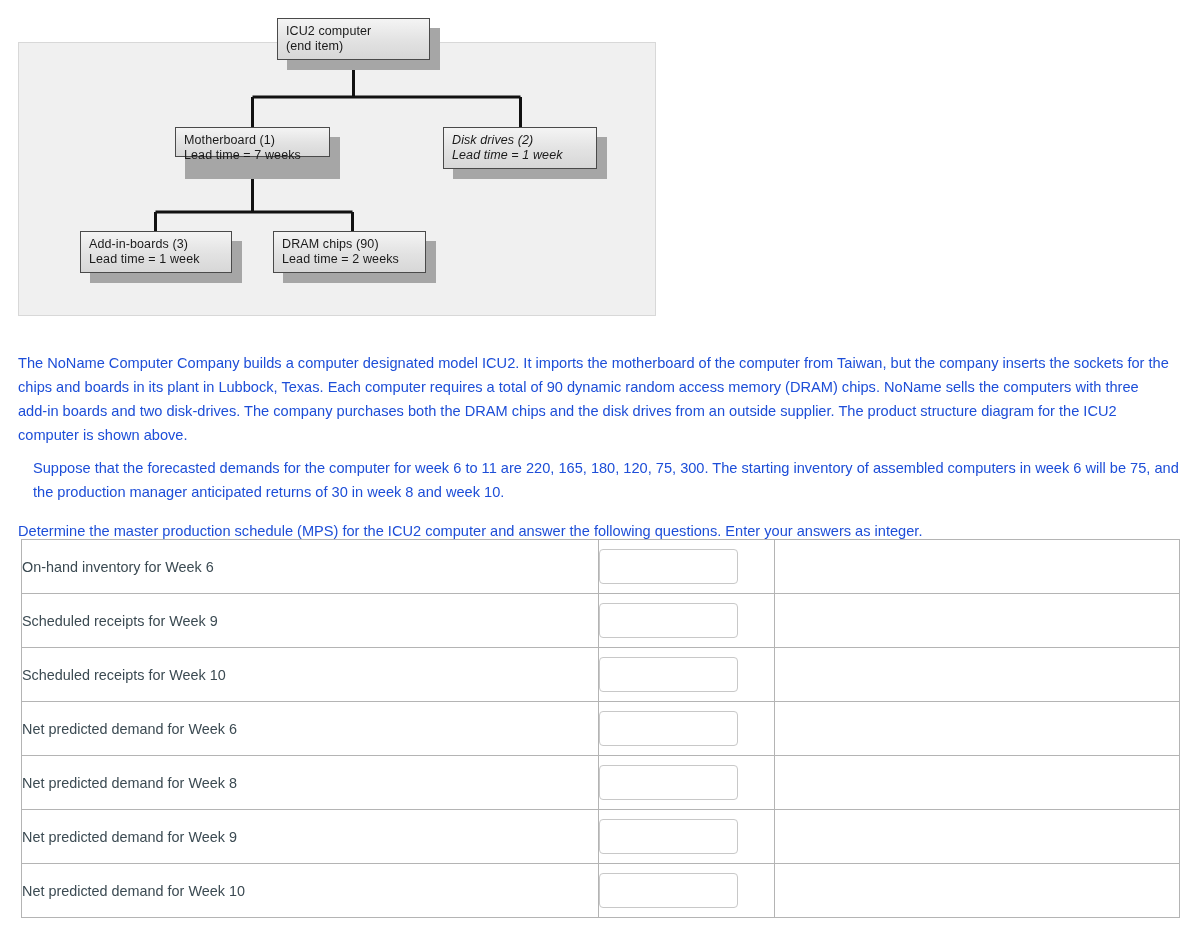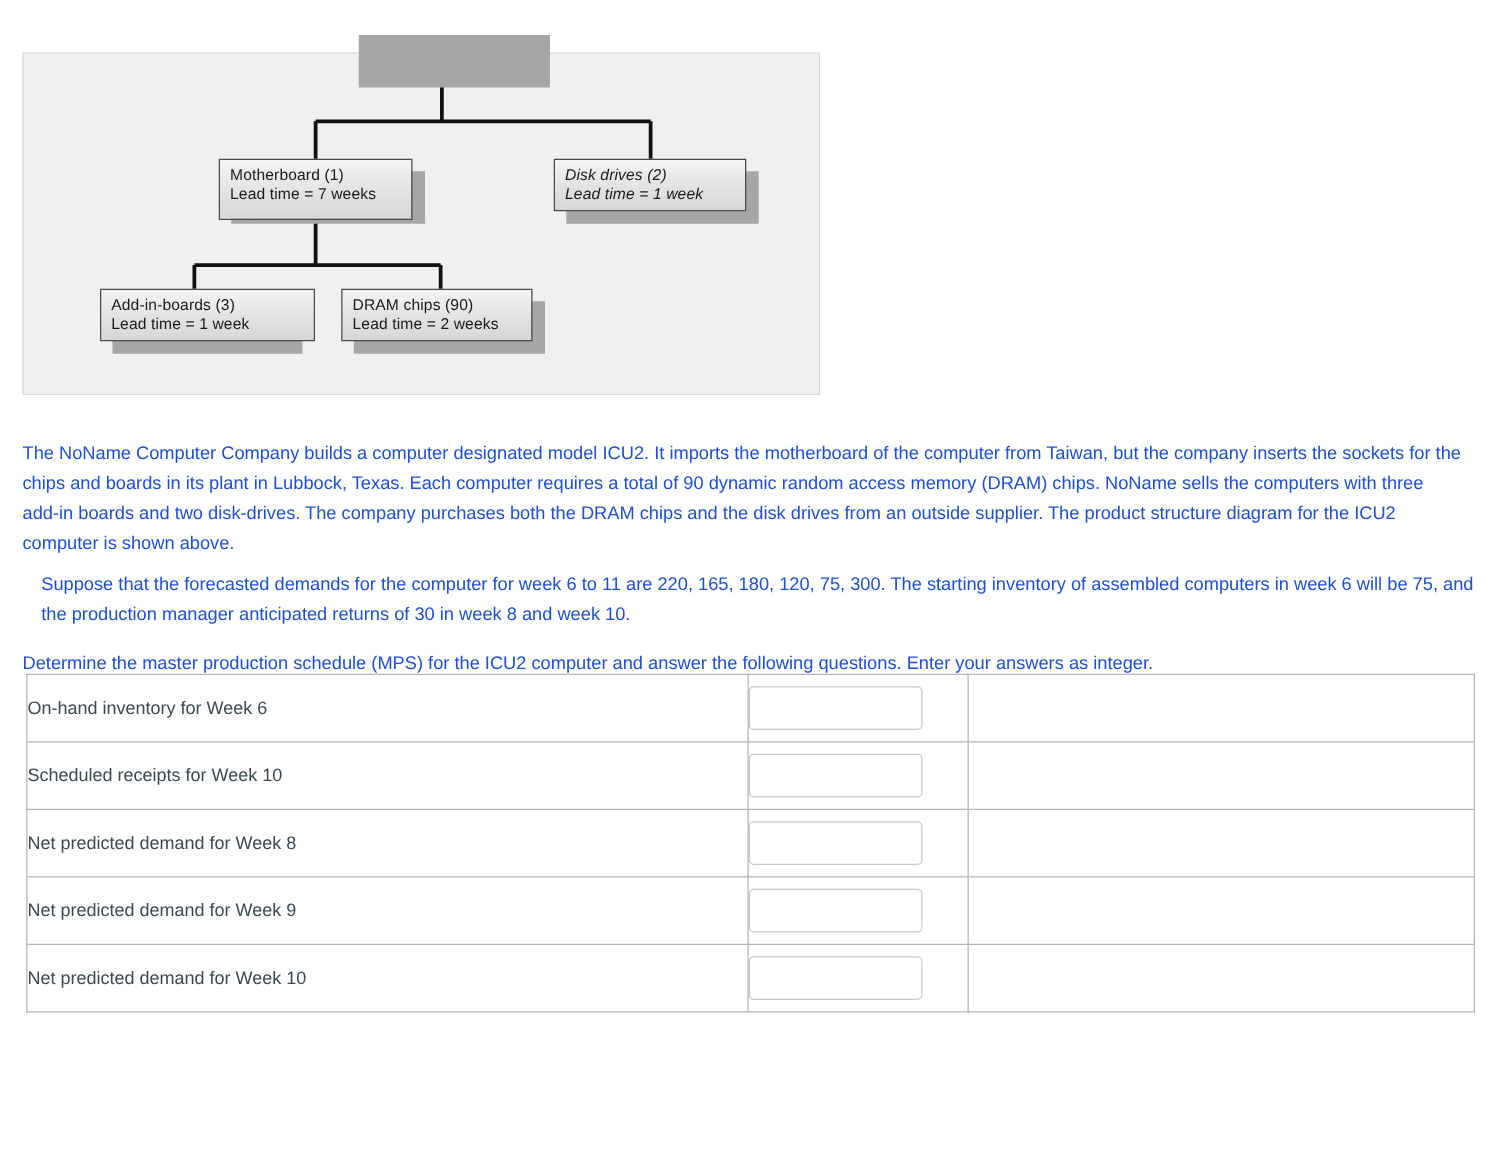--- a/index.html
+++ b/index.html
@@ -133,32 +133,36 @@
     <path d="M155.5 212 L155.5 231" stroke="#111111" stroke-width="3" fill="none"></path>
     <path d="M352.5 212 L352.5 231" stroke="#111111" stroke-width="3" fill="none"></path>
   </svg>
 
   <div class="node-shadow" style="left:287px;top:28px;width:153px;height:42px;"></div>
   <div class="node-shadow" style="left:185px;top:137px;width:155px;height:42px;"></div>
   <div class="node-shadow" style="left:453px;top:137px;width:154px;height:42px;"></div>
   <div class="node-shadow" style="left:90px;top:241px;width:152px;height:42px;"></div>
   <div class="node-shadow" style="left:283px;top:241px;width:153px;height:42px;"></div>
 
-
-  <div class="node" style="left:175px;top:127px;width:155px;height:49px;">
+  <div class="node" style="left:277px;top:18px;width:153px;height:42px;">
+    <span class="ln">ICU2 computer</span>
+    <span class="ln">(end item)</span>
+  </div>
+
+  <div class="node" style="left:175px;top:127px;width:155px;height:30px;">
     <span class="ln">Motherboard (1)</span>
     <span class="ln">Lead time = 7 weeks</span>
   </div>
 
   <div class="node" style="left:443px;top:127px;width:154px;height:42px;font-style:italic;">
     <span class="ln">Disk drives (2)</span>
     <span class="ln">Lead time = 1 week</span>
   </div>
 
-  <div class="node" style="left:80px;top:231px;width:172px;height:42px;">
+  <div class="node" style="left:80px;top:231px;width:152px;height:42px;">
     <span class="ln">Add-in-boards (3)</span>
     <span class="ln">Lead time = 1 week</span>
   </div>
 
   <div class="node" style="left:273px;top:231px;width:153px;height:42px;">
     <span class="ln">DRAM chips (90)</span>
     <span class="ln">Lead time = 2 weeks</span>
   </div>
 </div>
 
@@ -169,21 +173,35 @@
 <table id="answer-table">
   <tbody>
     <tr>
       <td class="label-cell">On-hand inventory for Week 6</td>
       <td class="input-cell">
         <input class="answer-input" type="text" placeholder="" style="">
       </td>
       <td class="blank-cell"></td>
     </tr>
     <tr>
+      <td class="label-cell">Scheduled receipts for Week 9</td>
+      <td class="input-cell">
+        <input class="answer-input" type="text" placeholder="" style="">
+      </td>
+      <td class="blank-cell"></td>
+    </tr>
+    <tr>
       <td class="label-cell">Scheduled receipts for Week 10</td>
+      <td class="input-cell">
+        <input class="answer-input" type="text" placeholder="" style="">
+      </td>
+      <td class="blank-cell"></td>
+    </tr>
+    <tr>
+      <td class="label-cell">Net predicted demand for Week 6</td>
       <td class="input-cell">
         <input class="answer-input" type="text" placeholder="" style="">
       </td>
       <td class="blank-cell"></td>
     </tr>
     <tr>
       <td class="label-cell">Net predicted demand for Week 8</td>
       <td class="input-cell">
         <input class="answer-input" type="text" placeholder="" style="">
       </td>

